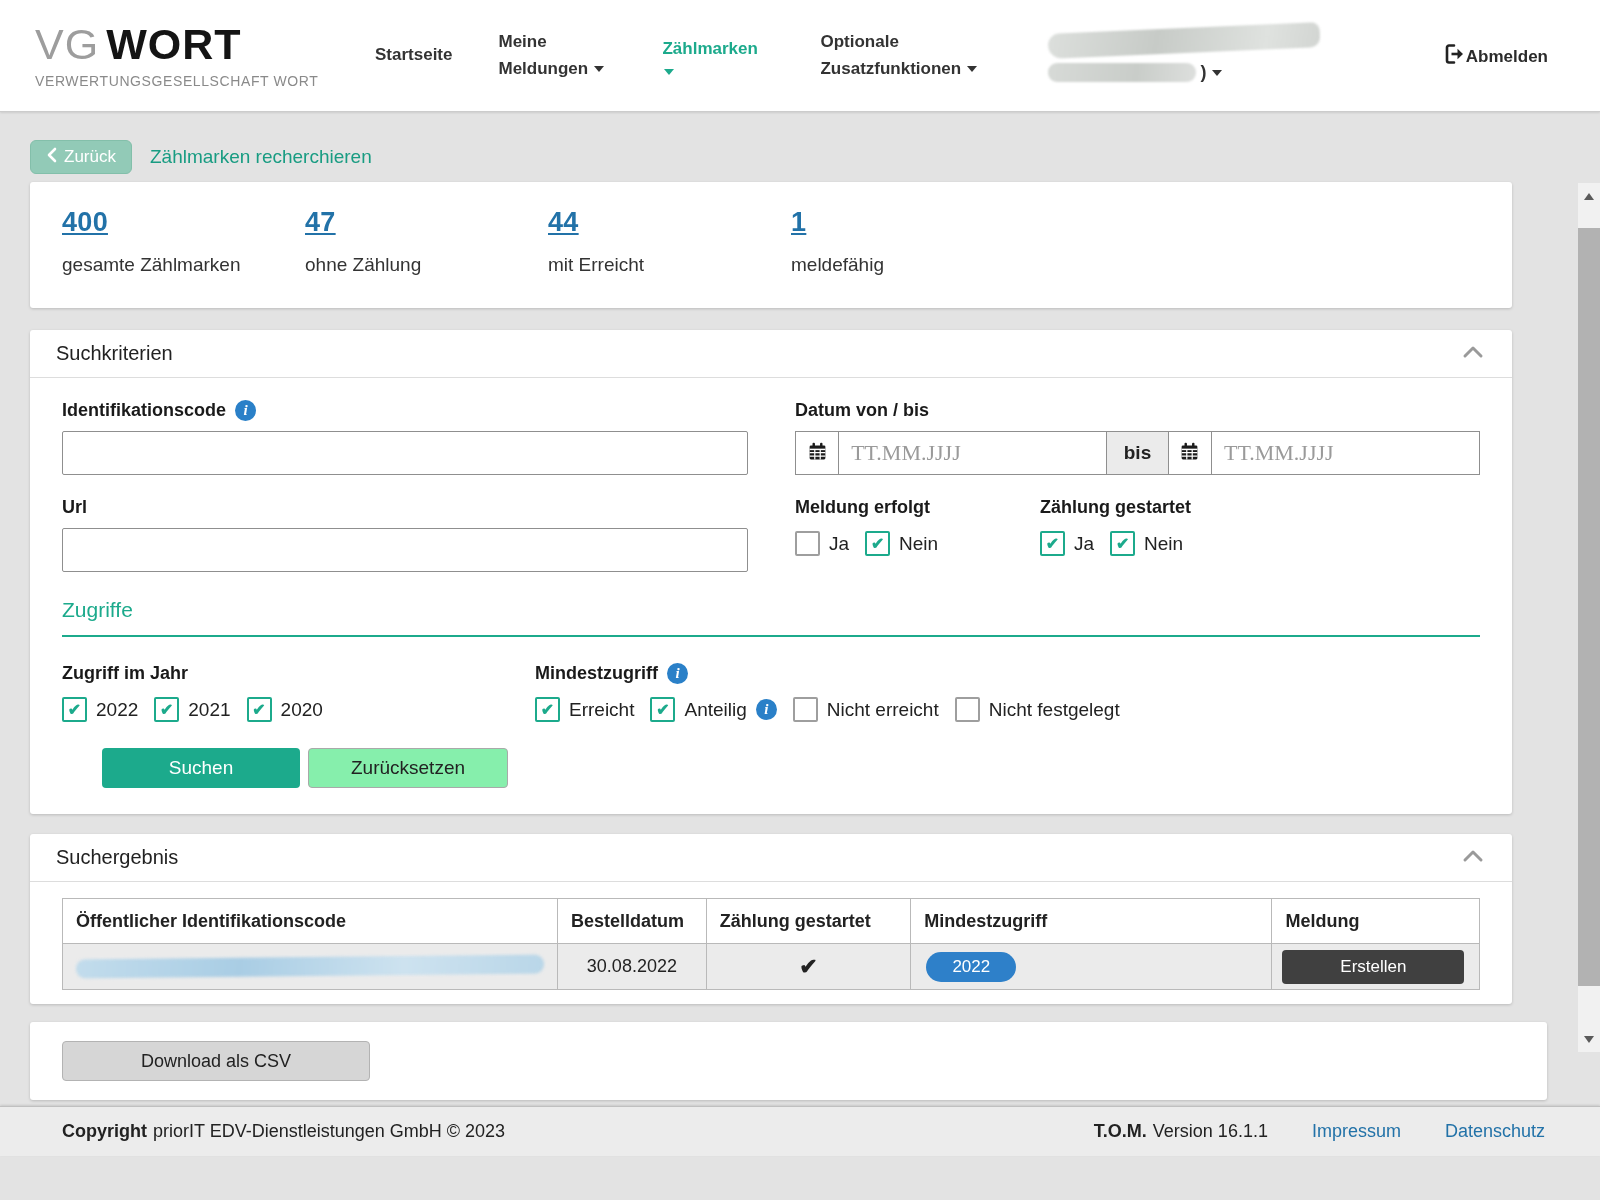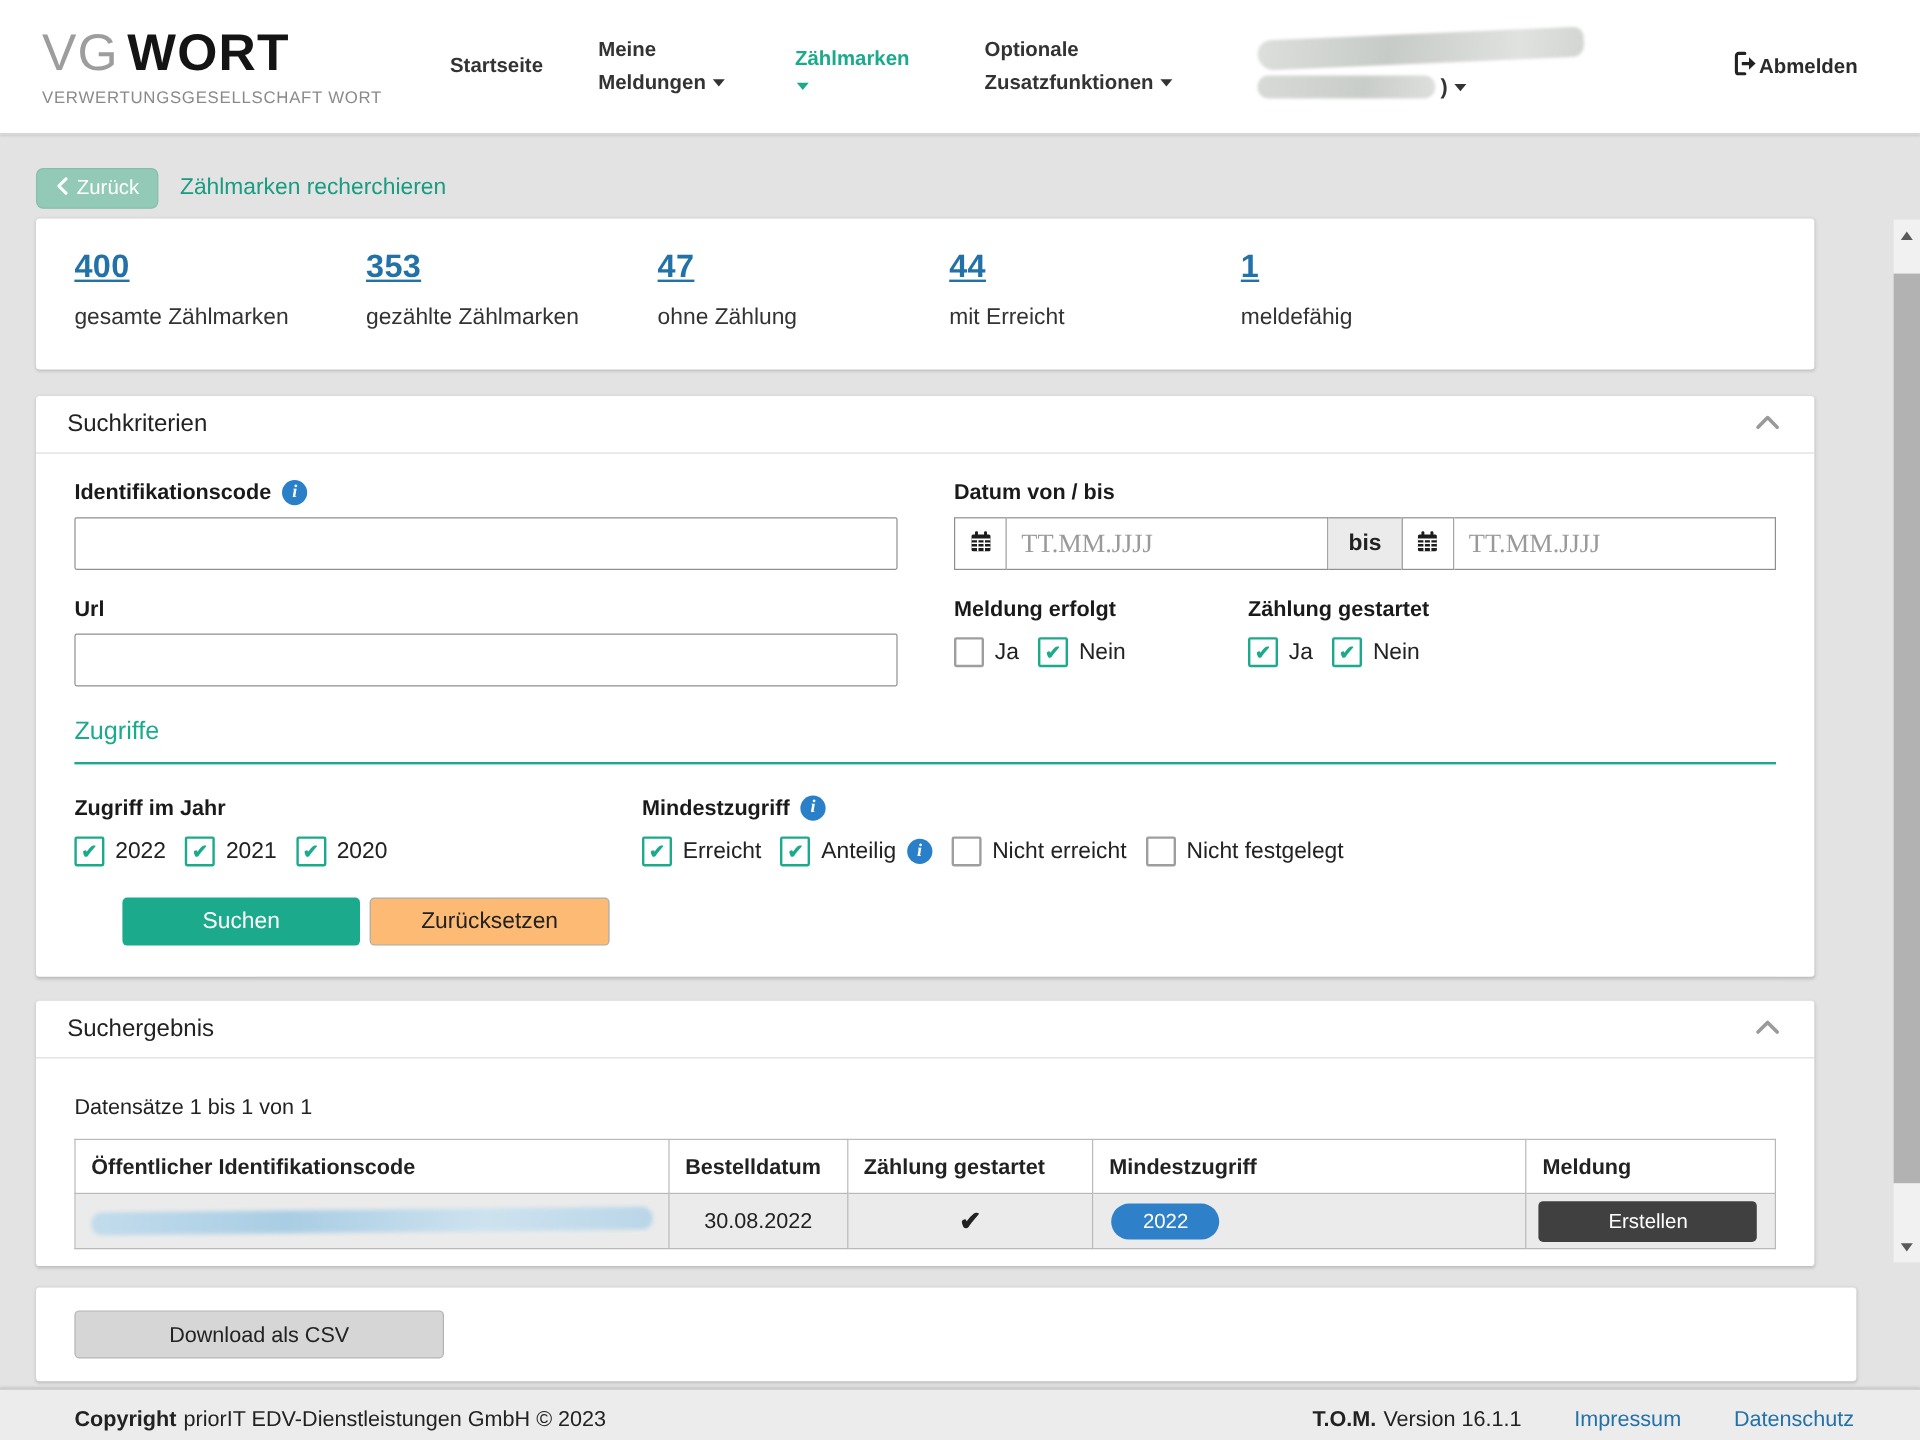--- a/index.html
+++ b/index.html
@@ -70,21 +70,21 @@
   .cb.checked::after{opacity:1;}
   .cb-label{font-size:19px;color:#222;margin:0 16px 0 9px;}
   .check-group{margin-right:0;}
   .check-group .flabel{margin-bottom:4px;}
   .cg-meldung{width:245px;}
   .zugriffe-title{color:#1caa8c;font-size:21px;font-weight:400;margin-top:26px;padding-bottom:13px;border-bottom:2px solid #1caa8c;}
   .zugriffe-row{display:flex;margin-top:20px;}
   .zr-left{width:473px;}
   .btn-row{margin-top:26px;display:flex;gap:8px;margin-left:40px;}
   .btn-primary{width:198px;height:40px;background:#1caa8c;color:#fff;border:none;border-radius:4px;font-size:19px;font-family:inherit;cursor:pointer;}
-  .btn-secondary{width:200px;height:40px;background:#fdba74;color:#222;border:1px solid #a9a9a9;border-radius:4px;font-size:19px;font-family:inherit;cursor:pointer;}
+  .btn-secondary{width:200px;height:40px;background:#86efac;color:#222;border:1px solid #a9a9a9;border-radius:4px;font-size:19px;font-family:inherit;cursor:pointer;}
   
   .results-card{margin-top:20px;padding-bottom:14px;}
   .count-text{font-size:18px;color:#222;margin:14px 0 16px;}
   table.results{border-collapse:collapse;width:1418px;}
   table.results th, table.results td{border:1px solid #b9b9b9;}
   table.results th{background:#fff;font-size:18px;font-weight:700;height:45px;padding:0 13px;text-align:left;}
   table.results td{background:#ebebeb;height:46px;padding:0 13px;font-size:18px;}
   th.ctr, td.ctr{text-align:center;}
   .code-blob{width:468px;height:19px;border-radius:9px;background:linear-gradient(95deg,#c2dcec,#a9cde4 35%,#cde2ef 70%,#b9d6e8);filter:blur(1.6px);transform:rotate(-.6deg);}
   .big-check{display:inline-block;}
@@ -163,24 +163,20 @@
     </span>
     <span>Zurück</span>
   </button>
   <span class="crumb-title">Zählmarken recherchieren</span>
 </div>
 
 <div class="card stats-card">
   <div class="stat">
     <a class="stat-value">400</a>
     <div class="stat-label">gesamte Zählmarken</div>
-  </div>
-  <div class="stat">
-    <a class="stat-value">353</a>
-    <div class="stat-label">gezählte Zählmarken</div>
   </div>
   <div class="stat">
     <a class="stat-value">47</a>
     <div class="stat-label">ohne Zählung</div>
   </div>
   <div class="stat">
     <a class="stat-value">44</a>
     <div class="stat-label">mit Erreicht</div>
   </div>
   <div class="stat">
@@ -311,21 +307,20 @@
     <span>Suchergebnis</span>
     <button class="collapse-btn">
       <span>
         <svg width="22" height="14" viewBox="0 0 22 14">
             <polyline points="3,11 11,3 19,11" fill="none" stroke="#9a9a9a" stroke-width="3" stroke-linecap="round" stroke-linejoin="round"></polyline>
           </svg>
       </span>
     </button>
   </div>
   <div class="card-body">
-    <div class="count-text">Datensätze 1 bis 1 von 1</div>
     <table class="results">
       <colgroup>
           <col style="width:415px">
           <col style="width:151px">
           <col style="width:230px">
           <col style="width:414px">
           <col style="width:208px">
         </colgroup>
       <thead>
         <tr>

